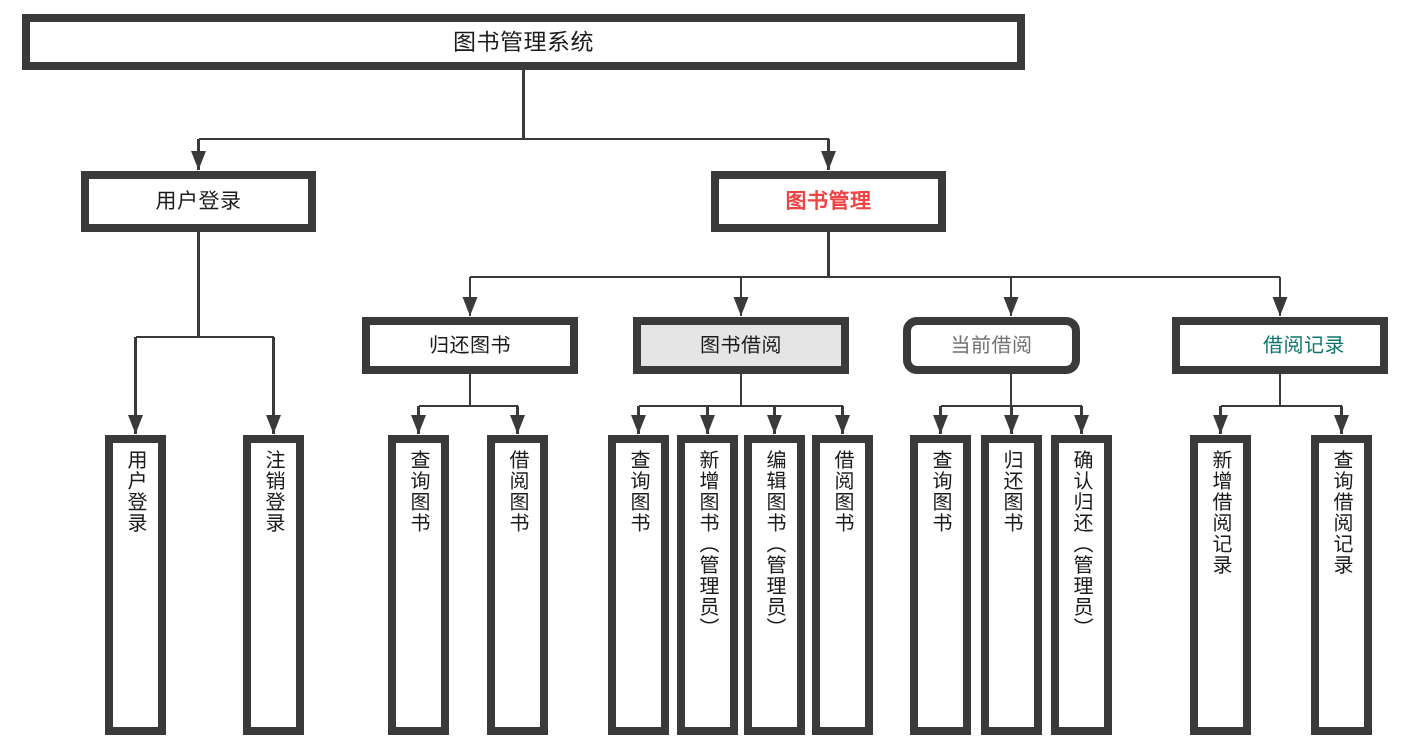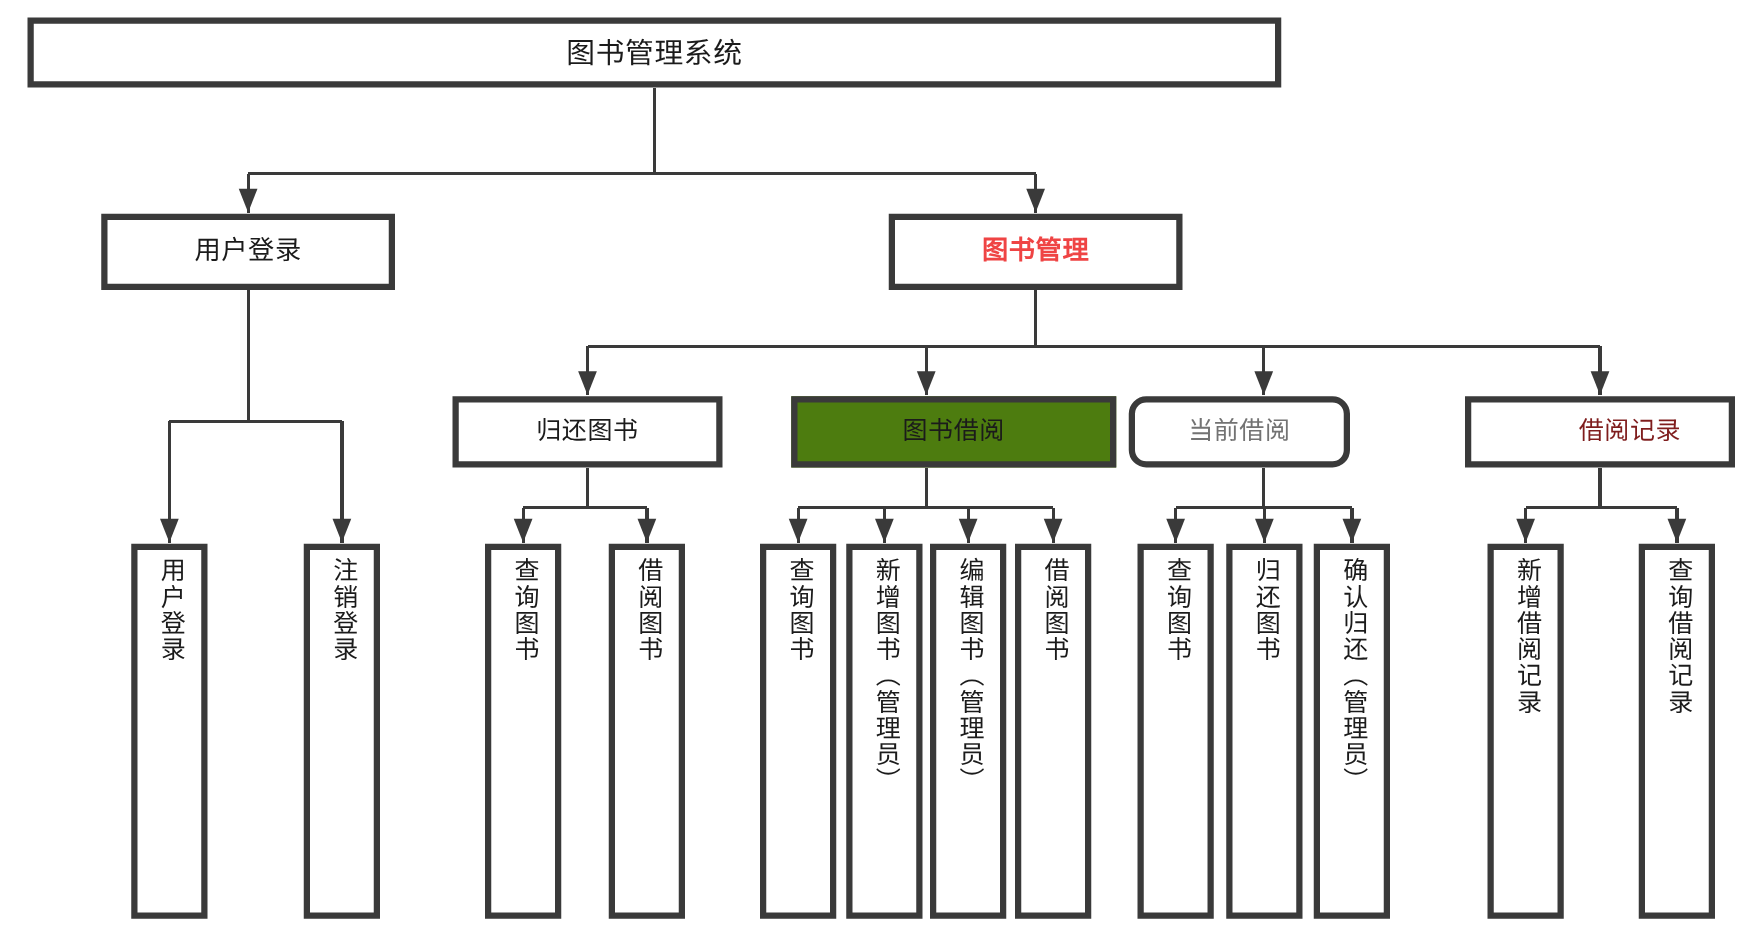--- a/index.html
+++ b/index.html
@@ -23,21 +23,21 @@
     left: 0;
     top: 0;
     width: 1405px;
     height: 747px;
     pointer-events: none;
   }
   .node {
     position: absolute;
     box-sizing: border-box;
     background: #ffffff;
-    border: 5px solid #1d4ed8;
+    border: 8px solid #1d4ed8;
     display: flex;
     align-items: center;
     justify-content: center;
     color: #1b1b1b;
   }
   .node.level-0 {
     font-size: 23px;
   }
   .node.level-1 {
     font-size: 21px;
@@ -137,27 +137,27 @@
       </div>
       <div class="node level-1" style="left: 81px; top: 171px; width: 235px; height: 61px; border-color: rgb(58, 58, 58); background: rgb(255, 255, 255); color: rgb(27, 27, 27);">
         <span class="label">用户登录</span>
       </div>
       <div class="node level-1" style="left: 711px; top: 171px; width: 235px; height: 61px; border-color: rgb(58, 58, 58); background: rgb(255, 255, 255); color: #ef4444; font-weight: bold;">
         <span class="label">图书管理</span>
       </div>
       <div class="node level-2" style="left: 362px; top: 317px; width: 216px; height: 57px; border-color: rgb(58, 58, 58); background: rgb(255, 255, 255); color: rgb(27, 27, 27);">
         <span class="label">归还图书</span>
       </div>
-      <div class="node level-2" style="left: 633px; top: 317px; width: 260px; height: 57px; border-color: rgb(58, 58, 58); background: #4d7c0f; color: rgb(27, 27, 27);">
+      <div class="node level-2" style="left: 633px; top: 317px; width: 216px; height: 57px; border-color: rgb(58, 58, 58); background: #e5e5e5; color: rgb(27, 27, 27);">
         <span class="label">图书借阅</span>
       </div>
       <div class="node level-2" style="left: 903px; top: 317px; width: 177px; height: 57px; border-color: rgb(58, 58, 58); background: rgb(255, 255, 255); color: #737373; border-radius: 14px;">
         <span class="label">当前借阅</span>
       </div>
-      <div class="node level-2" style="left: 1172px; top: 317px; width: 216px; height: 57px; border-color: rgb(58, 58, 58); background: rgb(255, 255, 255); color: #7f1d1d; padding-left: 48px;">
+      <div class="node level-2" style="left: 1172px; top: 317px; width: 216px; height: 57px; border-color: rgb(58, 58, 58); background: rgb(255, 255, 255); color: #0f766e; padding-left: 48px;">
         <span class="label">借阅记录</span>
       </div>
       <div class="node level-3 leaf" style="left: 105px; top: 435px; width: 61px; height: 300px; border-color: rgb(58, 58, 58); background: rgb(255, 255, 255); color: rgb(27, 27, 27);">
         <span class="label">用户登录</span>
       </div>
       <div class="node level-3 leaf" style="left: 243px; top: 435px; width: 61px; height: 300px; border-color: rgb(58, 58, 58); background: rgb(255, 255, 255); color: rgb(27, 27, 27);">
         <span class="label">注销登录</span>
       </div>
       <div class="node level-3 leaf" style="left: 388px; top: 435px; width: 61px; height: 300px; border-color: rgb(58, 58, 58); background: rgb(255, 255, 255); color: rgb(27, 27, 27);">
         <span class="label">查询图书</span>

